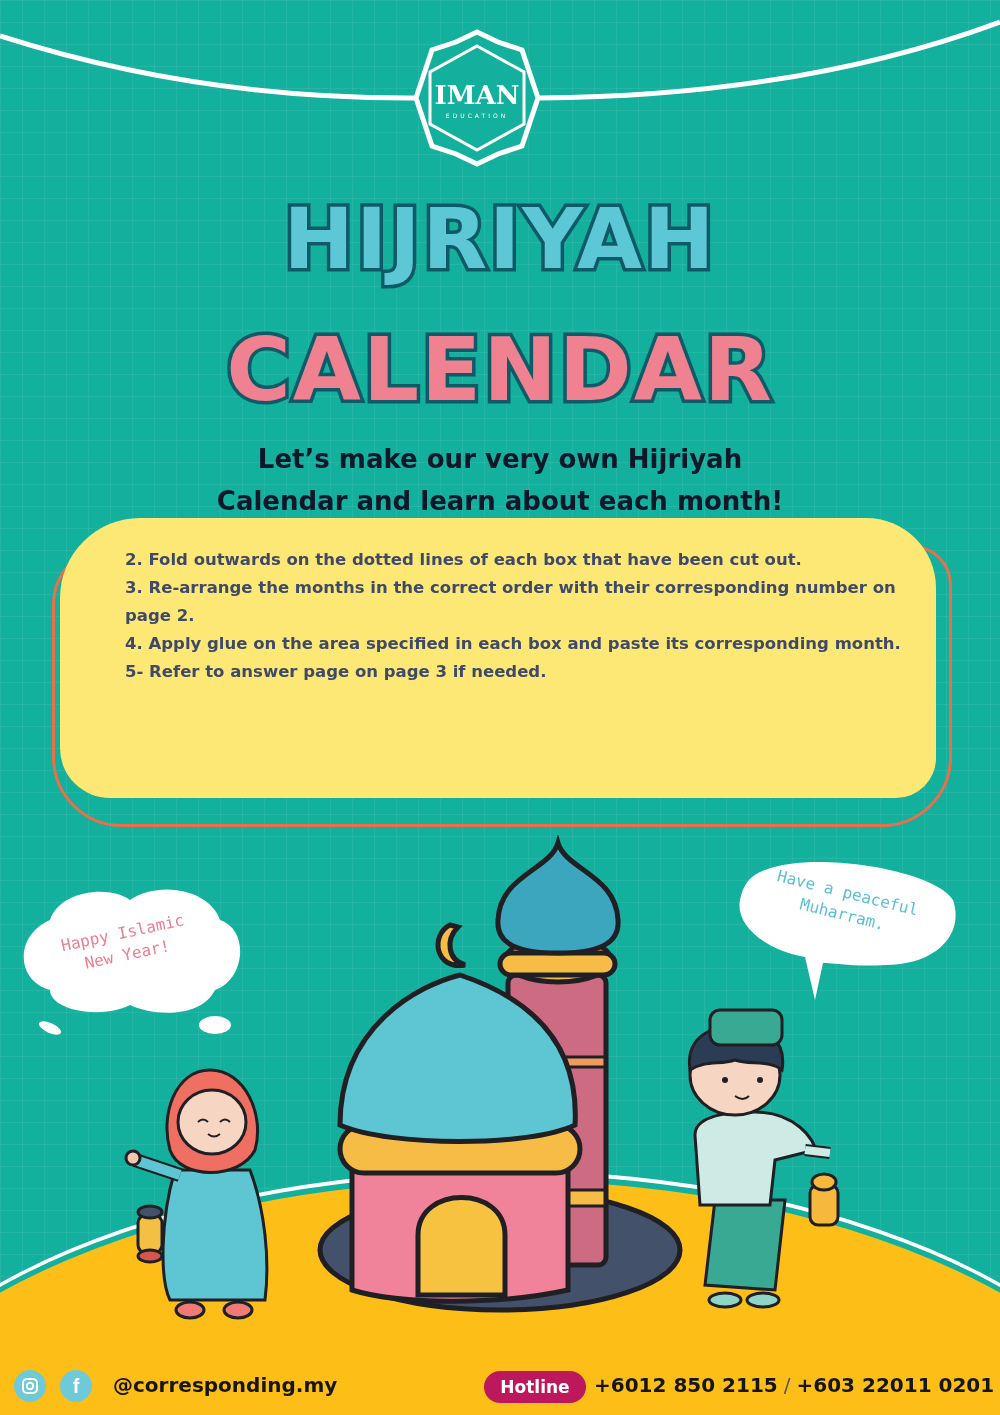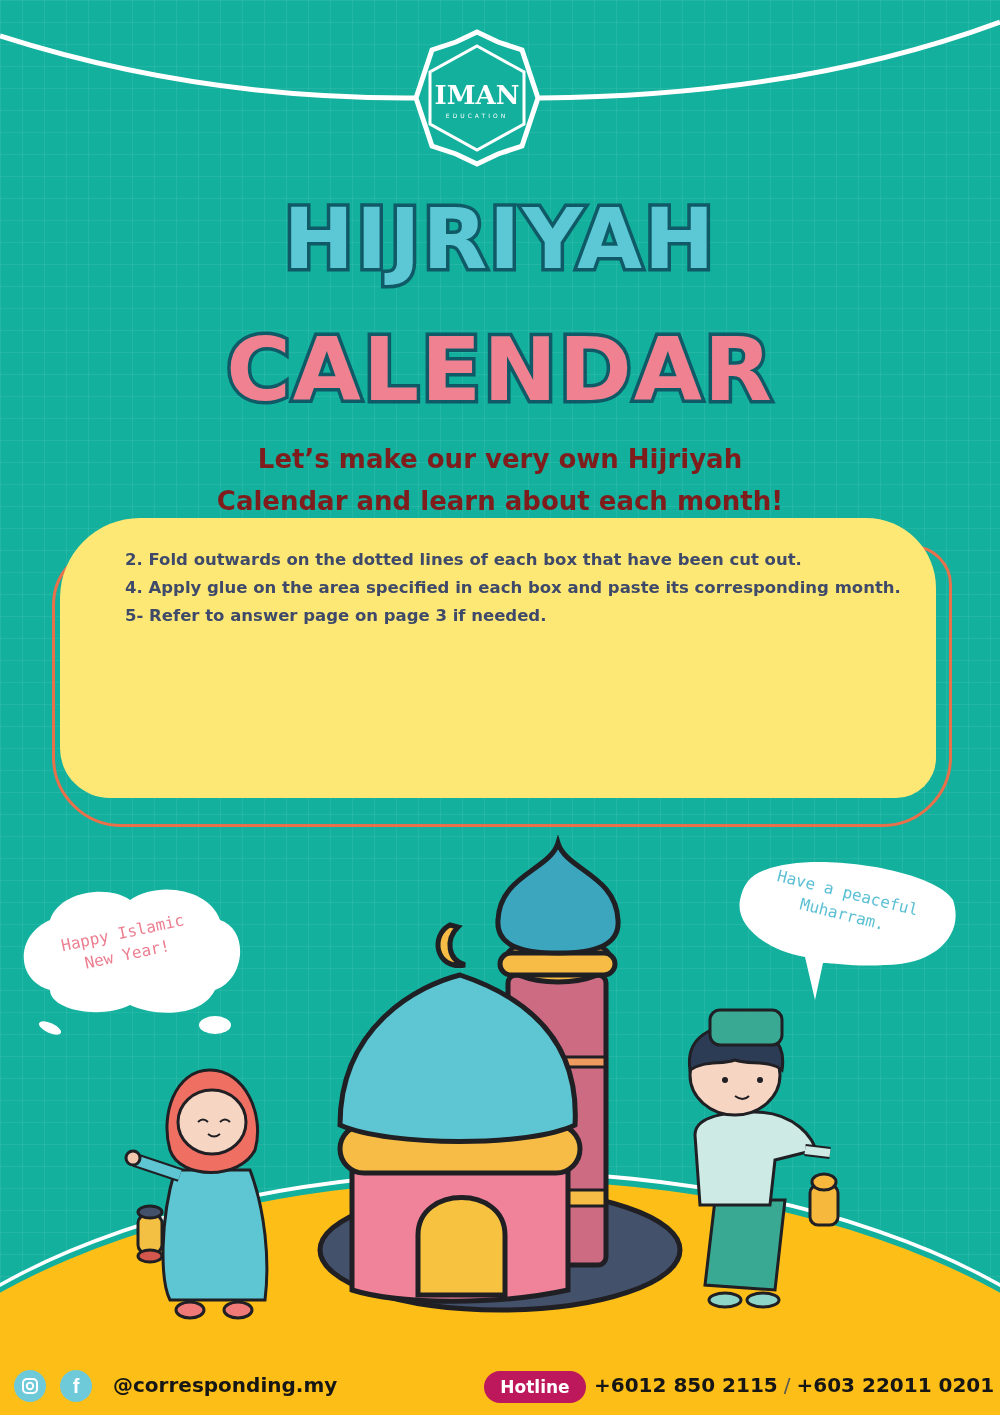--- a/index.html
+++ b/index.html
@@ -12,21 +12,21 @@
     font-family:"DejaVu Sans", sans-serif;}
   .abs{position:absolute;}
   #top-arc{left:0;top:0;}
   #logo{left:412px;top:28px;width:130px;height:140px;}
   .title{position:absolute;left:0;width:1000px;text-align:center;font-family:"DejaVu Sans", sans-serif;font-weight:bold;letter-spacing:2px;}
   #title1{top:190px;font-size:84px;color:#5cc8d6;
     -webkit-text-stroke:7px #0f5a66;paint-order:stroke fill;}
   #title2{top:318px;font-size:88px;color:#ef8190;
     -webkit-text-stroke:7px #0f5a66;paint-order:stroke fill;}
   #subtitle{position:absolute;left:0;width:1000px;top:438px;text-align:center;
-    color:#7f1d1d;font-weight:bold;font-size:26px;line-height:42px;}
+    color:#0f172a;font-weight:bold;font-size:26px;line-height:42px;}
   #instr-outline{left:52px;top:545px;width:894px;height:276px;border:3px solid #e8704a;border-radius:60px 40px 70px 70px;}
   #instr-box{left:60px;top:518px;width:876px;height:280px;background:#fde875;border-radius:80px 70px 40px 50px;}
   #instr-list{position:absolute;left:125px;top:546px;width:790px;margin:0;padding:0;list-style:none;color:#3f4a6a;font-weight:bold;font-size:16.5px;line-height:28px;}
   #ground{left:-180px;top:1180px;width:1360px;height:700px;border-radius:50%;background:#fdbf17;border-top:0;box-shadow:0 -8px 0 -2px #12b09d, 0 -12px 0 -2px #ffffff;}
   .bubble-text{position:absolute;font-family:"DejaVu Sans Mono", monospace;font-size:16px;text-align:center;line-height:22px;}
   #footer{position:absolute;left:0;top:1362px;width:1000px;height:50px;}
   .social{position:absolute;top:1370px;width:32px;height:32px;border-radius:50%;background:#6ec9d8;display:flex;align-items:center;justify-content:center;color:#fff;font-weight:bold;}
   #handle{position:absolute;left:113px;top:1373px;font-size:20px;font-weight:bold;color:#161616;}
   #hotline-badge{position:absolute;left:484px;top:1371px;width:102px;height:32px;border-radius:16px;background:#be185d;color:#fff;font-weight:bold;font-size:17px;display:flex;align-items:center;justify-content:center;}
   #phones{position:absolute;left:594px;top:1373px;font-size:20px;font-weight:bold;color:#161616;white-space:nowrap;}
@@ -54,20 +54,21 @@
 
 <div id="subtitle">
   <div>Let’s make our very own Hijriyah</div>
   <div>Calendar and learn about each month!</div>
 </div>
 
 <div id="instr-outline" class="abs"></div>
 <div id="instr-box" class="abs"></div>
 <ul id="instr-list">
   <li>2. Fold outwards on the dotted lines of each box that have been cut out.</li>
+  <li>3. Re-arrange the months in the correct order with their corresponding number on page 2.</li>
   <li>4. Apply glue on the area specified in each box and paste its corresponding month.</li>
   <li>5- Refer to answer page on page 3 if needed.</li>
 </ul>
 
 <div id="ground" class="abs"></div>
 
 <svg class="abs" style="left:10px;top:880px;" width="240" height="160">
   <path d="M40 40 C 50 10, 100 5, 120 20 C 150 0, 200 10, 210 40 C 240 50, 235 100, 205 110 C 190 140, 140 135, 120 125 C 90 140, 40 130, 40 110 C 5 100, 5 55, 40 40 Z" fill="#fff"></path>
   <ellipse cx="205" cy="145" rx="16" ry="9" fill="#fff"></ellipse>
   <ellipse cx="40" cy="148" rx="12" ry="5" fill="#fff" transform="rotate(25 40 148)"></ellipse>

